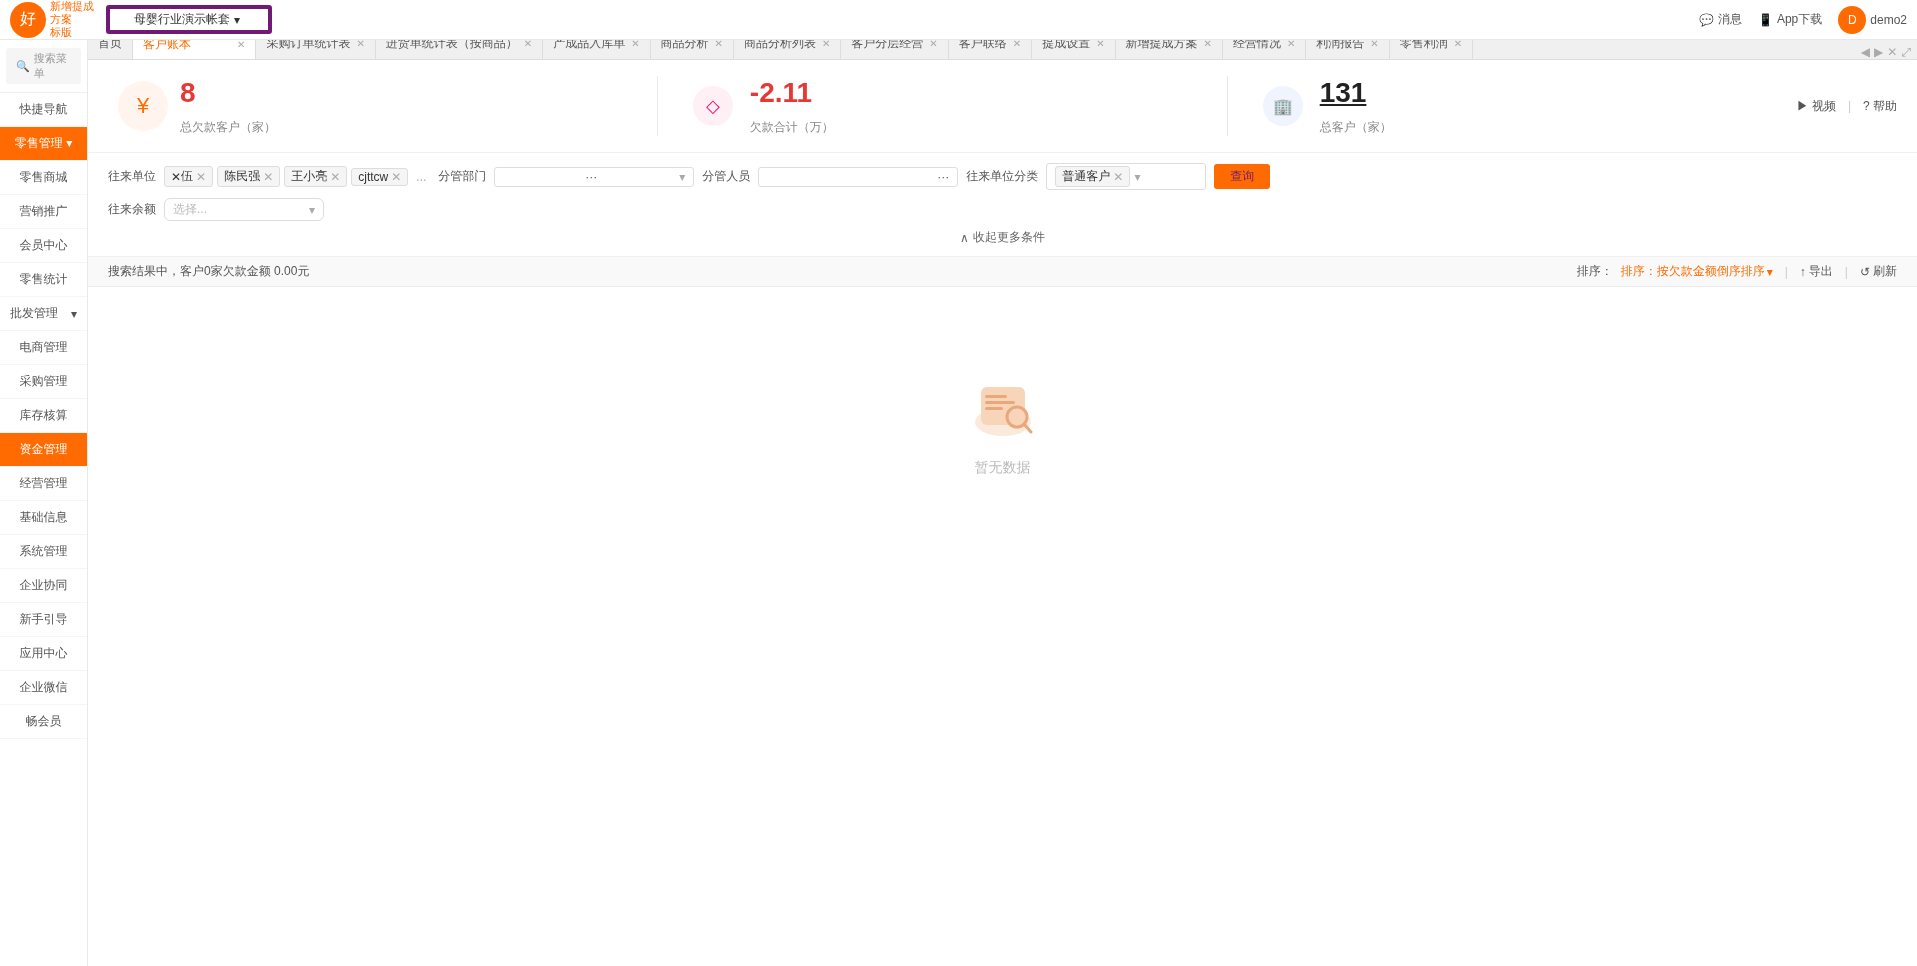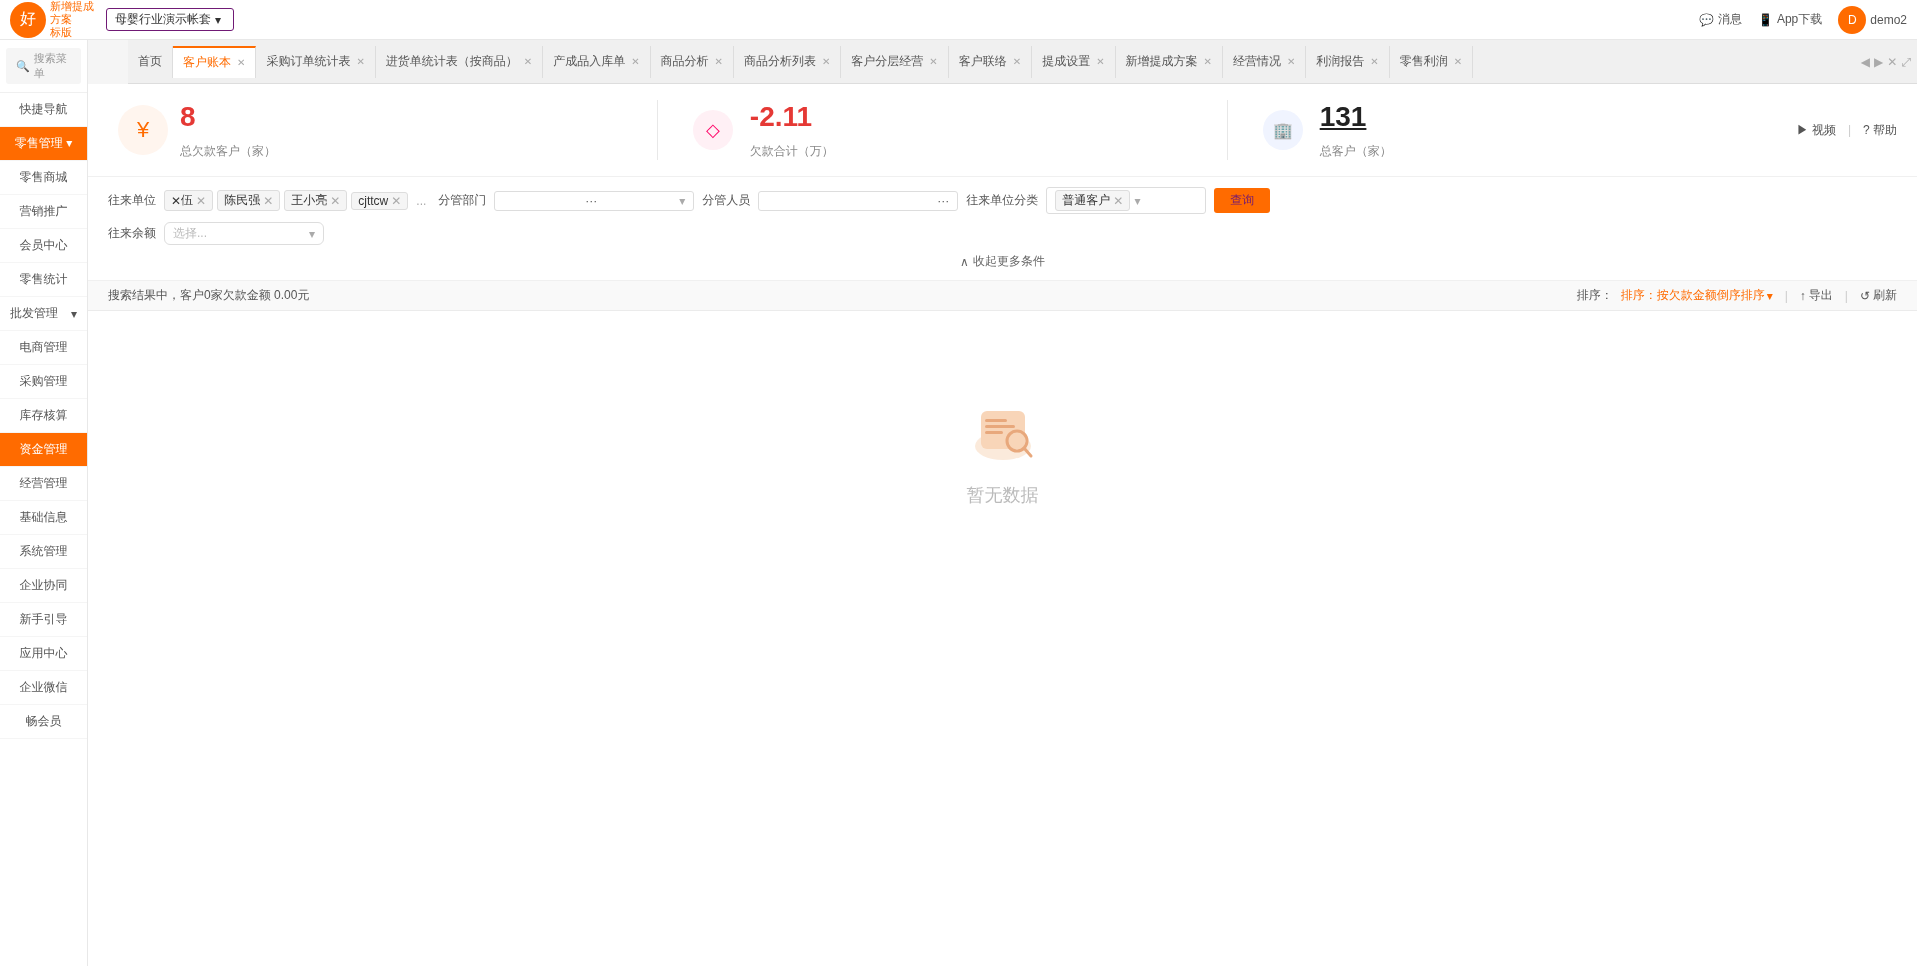--- a/index.html
+++ b/index.html
@@ -14,22 +14,22 @@
       display: flex; align-items: center; width: 88px; flex-shrink: 0;
     }
     .logo-icon {
       width: 36px; height: 36px; background: #ff6b00; border-radius: 50%;
       display: flex; align-items: center; justify-content: center;
       color: #fff; font-size: 16px; margin-right: 4px; flex-shrink: 0;
     }
     .logo-text { font-size: 11px; color: #ff6b00; line-height: 1.2; }
 
     .account-selector {
-      display: flex; align-items: center; border: 1px solid #701a75;
-      border-radius: 3px; padding: 2px 8px; margin-left: 8px; cursor: pointer;
+      display: flex; align-items: center; border: 4px solid #701a75;
+      border-radius: 3px; padding: 2px 24px; margin-left: 8px; cursor: pointer;
       font-size: 12px; color: #333; background: #fff;
     }
     .account-selector span { margin-right: 4px; }
 
     .top-right {
       margin-left: auto; display: flex; align-items: center; gap: 16px;
     }
     .top-btn { display: flex; align-items: center; gap: 4px; cursor: pointer; color: #555; font-size: 12px; }
     .user-avatar {
       width: 28px; height: 28px; border-radius: 50%; background: #ff6b00;
@@ -62,29 +62,29 @@
       display: flex; align-items: center; justify-content: space-between;
       padding: 8px 10px;
     }
     .sidebar-nav-item.highlighted { background: #ff6b00; color: #fff; }
 
     
     .content-area { flex: 1; display: flex; flex-direction: column; overflow: hidden; }
 
     
     .tab-bar {
-      display: flex; align-items: center; background: #f0f0f0;
-      height: 44px; flex-shrink: 0; overflow: hidden; border-bottom: 1px solid #ddd; margin-left: 40px;
+      display: flex; align-items: flex-end; background: #f0f0f0;
+      height: 20px; flex-shrink: 0; overflow: hidden; border-bottom: 1px solid #ddd;
     }
     .tab-item {
       display: flex; align-items: center; padding: 0 10px; height: 32px;
       cursor: pointer; font-size: 12px; color: #555; white-space: nowrap;
       border-right: 1px solid #ddd; background: #f0f0f0; flex-shrink: 0;
     }
-    .tab-item.active { background: #fff; color: #ff6b00; border-top: 2px solid #ff6b00; }
+    .tab-item.active { background: #fff; color: #ff6b00; border-top: 2px solid #ff6b00; gap: 40px; }
     .tab-item .close-x { margin-left: 6px; color: #aaa; font-size: 10px; }
     .tab-bar-actions { margin-left: auto; display: flex; align-items: center; padding: 0 6px; gap: 4px; }
 
     
     .page-content { flex: 1; background: #fff; overflow-y: auto; }
 
     
     .stats-row {
       display: flex; align-items: center; padding: 16px 20px;
       border-bottom: 1px solid #f0f0f0; background: #fff;
@@ -152,21 +152,21 @@
     
     .empty-state {
       display: flex; flex-direction: column; align-items: center;
       justify-content: center; padding: 80px 0; color: #bbb;
     }
     .empty-icon {
       width: 80px; height: 80px; margin-bottom: 12px;
       display: flex; align-items: center; justify-content: center;
     }
     .empty-icon svg { width: 80px; height: 80px; }
-    .empty-text { font-size: 18px; color: #bbb; }
+    .empty-text { font-size: 14px; color: #bbb; }
 
     
     ::-webkit-scrollbar { width: 4px; height: 4px; }
     ::-webkit-scrollbar-track { background: #f1f1f1; }
     ::-webkit-scrollbar-thumb { background: #ccc; border-radius: 2px; }
   </style>
 </head>
 <body>
 
 <div class="top-bar">

